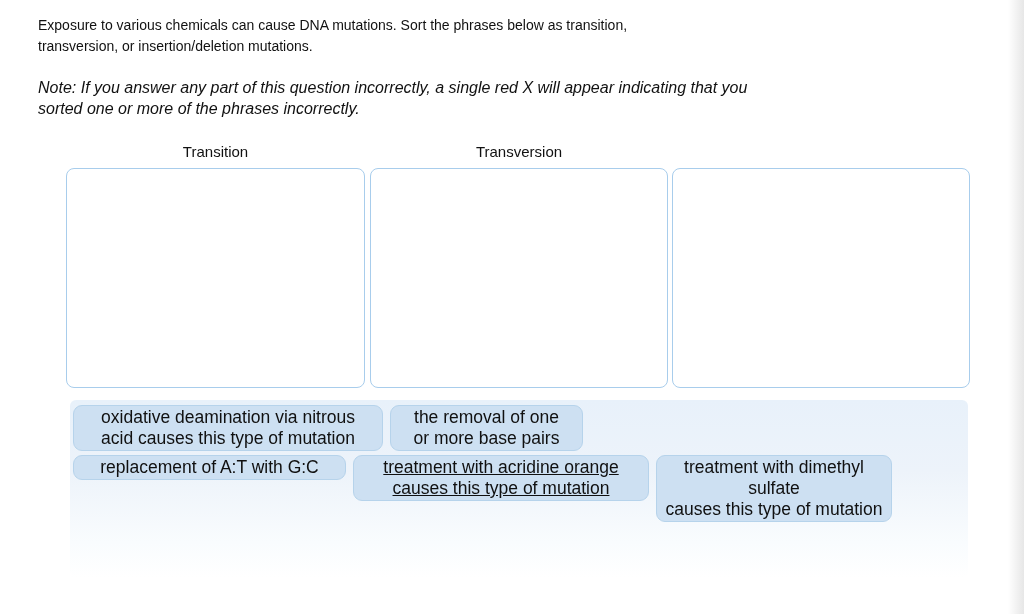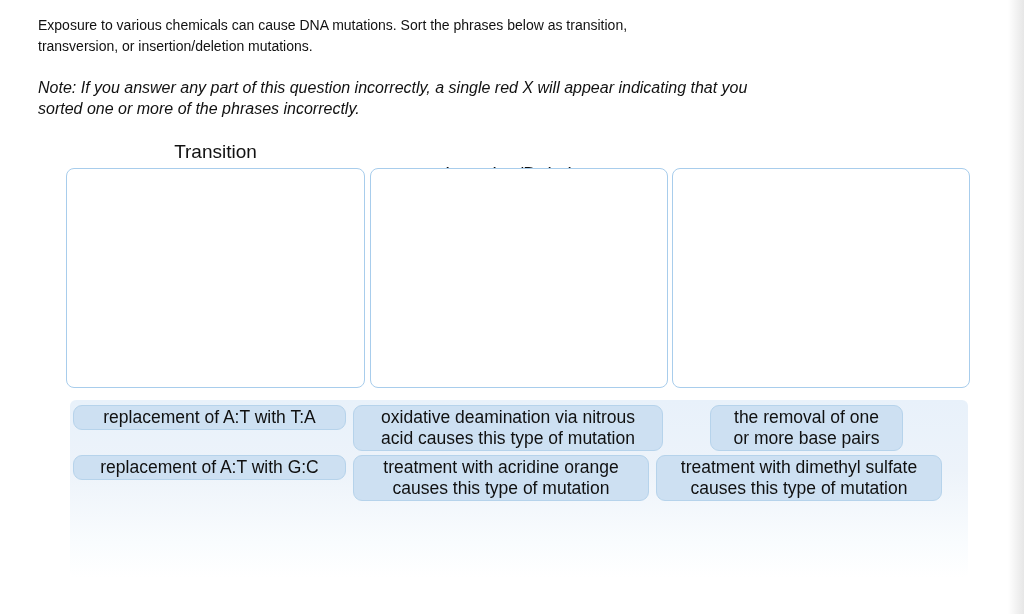--- a/index.html
+++ b/index.html
@@ -23,21 +23,21 @@
     font-size: 16px; line-height: 21px;
     font-style: italic;
     white-space: pre-line;
     margin: 0;
   }
 
   .headers {
     position: absolute; left: 66px; top: 141px;
     display: flex;
   }
-  .header-cell { font-size: 19px; line-height: 21px; text-align: center; }
+  .header-cell { font-size: 15px; line-height: 21px; text-align: center; }
   .hc1 { width: 299px; margin-right: 5px; }
   .hc2 { width: 298px; margin-right: 4px; }
   .hc3 { width: 298px; margin-top: 22px; }
 
   .boxes {
     position: absolute; left: 66px; top: 168px;
     display: flex;
   }
   .dropbox {
     height: 220px;
@@ -71,55 +71,55 @@
     box-sizing: border-box;
     font-size: 17.5px; line-height: 21px;
     padding: 1px 8px;
     text-align: center;
     white-space: pre-line;
     color: #101010;
     cursor: pointer;
   }
   .c1 { width: 273px; }
   .c2 { width: 310px; }
-  .c3 { width: 193px; margin-left: 40px; }
+  .c3 { width: 193px; }
   .c4 { width: 273px; }
-  .c5 { width: 296px; }
-  .c6 { width: 286px; }
+  .c5 { width: 296px; text-decoration: underline; }
+  .c6 { width: 236px; }
   .c7 { width: 278px; }
 
   .edge-shade {
     position: absolute; right: 0; top: 0;
     width: 16px; height: 614px;
     background: linear-gradient(to right, rgba(200,200,200,0), rgba(185,185,185,0.35));
     pointer-events: none;
   }
 </style>
 </head>
 <body>
 
 <p class="intro">Exposure to various chemicals can cause DNA mutations. Sort the phrases below as transition,
 transversion, or insertion/deletion mutations.</p>
 <p class="note">Note: If you answer any part of this question incorrectly, a single red X will appear indicating that you
 sorted one or more of the phrases incorrectly.</p>
 
 <div class="headers">
   <div class="header-cell hc1">Transition</div>
+  <div class="header-cell hc2">Transversion</div>
   <div class="header-cell hc3">Insertion/Deletion</div>
 </div>
 
 <div class="boxes">
   <div class="dropbox db1"></div>
   <div class="dropbox db2"></div>
   <div class="dropbox db3"></div>
 </div>
 
 <div class="bank">
   <div class="bank-row">
-    <div class="chip c1">replacement of A:T with T:A</div>
     <div class="chip c2">oxidative deamination via nitrous
 acid causes this type of mutation</div>
     <div class="chip c3">the removal of one
 or more base pairs</div>
   </div>
   <div class="bank-row">
     <div class="chip c4">replacement of A:T with G:C</div>
     <div class="chip c5">treatment with acridine orange
 causes this type of mutation</div>
     <div class="chip c6">treatment with dimethyl sulfate

